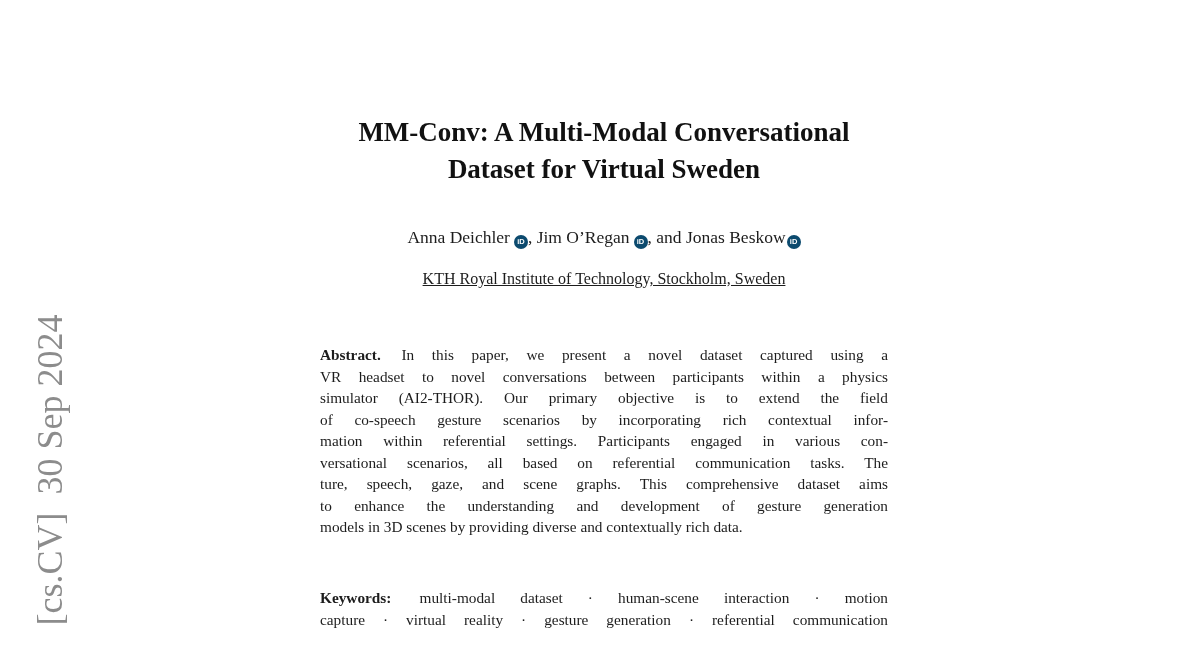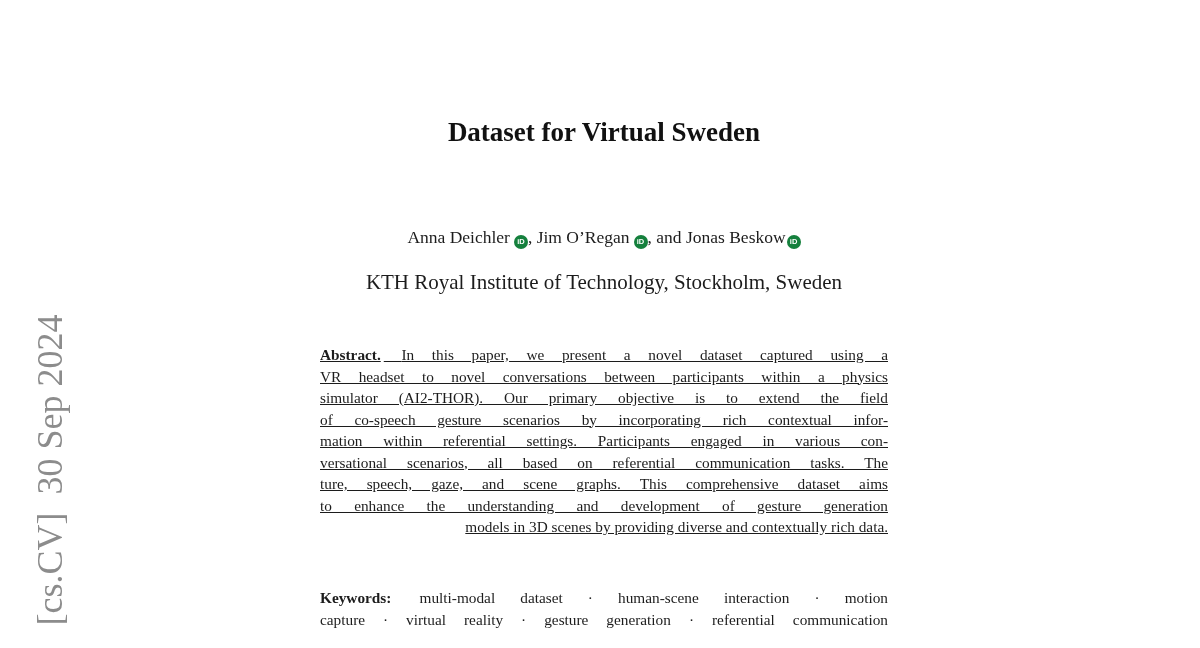--- a/index.html
+++ b/index.html
@@ -59,77 +59,78 @@
     width: 100%;
     text-align: center;
     font-size: 17.5px;
     white-space: pre-wrap;
   }
   .orcid {
     display: inline-block;
     width: 14px;
     height: 14px;
     border-radius: 50%;
-    background: #15803d;
+    background: #0c4a6e;
     color: #ffffff;
     font-family: "Liberation Sans", sans-serif;
     font-size: 7.5px;
     font-weight: bold;
     line-height: 14px;
     text-align: center;
     vertical-align: -1px;
     margin-left: 4px;
   }
   .orcid.tight { margin-left: 1px; }
   .affiliation {
     position: absolute;
     top: 270px;
     left: 0;
     width: 100%;
     text-align: center;
-    font-size: 21px;
+    font-size: 16px;
+    text-decoration: underline;
   }
   .abstract {
     position: absolute;
     top: 344px;
     left: 0;
     width: 568px;
     font-size: 15.3px;
     line-height: 21.5px;
-    text-decoration: underline;
   }
   .keywords {
     position: absolute;
     top: 579px;
     left: 0;
     width: 568px;
     font-size: 15.3px;
     line-height: 21.8px;
     margin-top: 8px;
   }
-  .line { width: 100%; text-align: right; }
+  .line { width: 100%; }
   .just {
     text-align: justify;
     text-align-last: justify;
   }
   .bold-label {
     font-weight: bold;
     margin-right: 3px;
   }
 </style>
 </head>
 <body>
 
 <div class="canvas">
 
   <div class="arxiv-stamp">[cs.CV]  30 Sep 2024</div>
 
   <div class="content">
 
     <div class="paper-title">
+        <div>MM-Conv: A Multi-Modal Conversational</div>
         <div>Dataset for Virtual Sweden</div>
       </div>
 
     <div class="authors"><span>Anna Deichler</span><span class="orcid">iD</span><span>, </span><span>Jim O’Regan</span><span class="orcid">iD</span><span>, and </span><span>Jonas Beskow</span><span class="orcid tight">iD</span></div>
 
     <div class="affiliation">KTH Royal Institute of Technology, Stockholm, Sweden</div>
 
     <div class="abstract">
       <div class="line just"><span class="bold-label">Abstract.</span> <span>In this paper, we present a novel dataset captured using a</span></div>
       <div>

